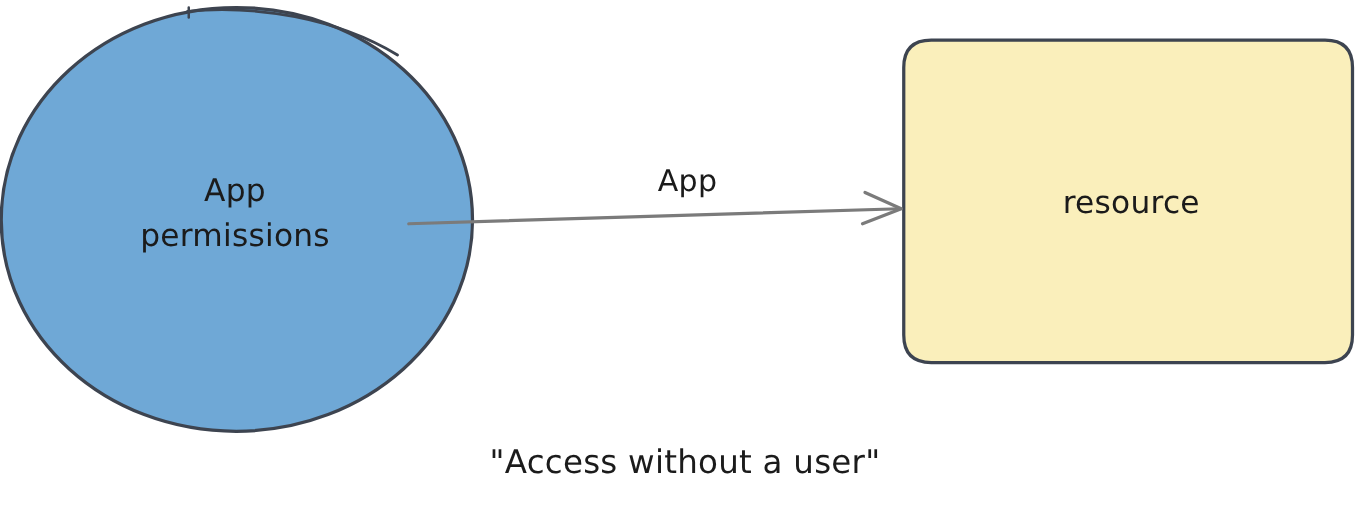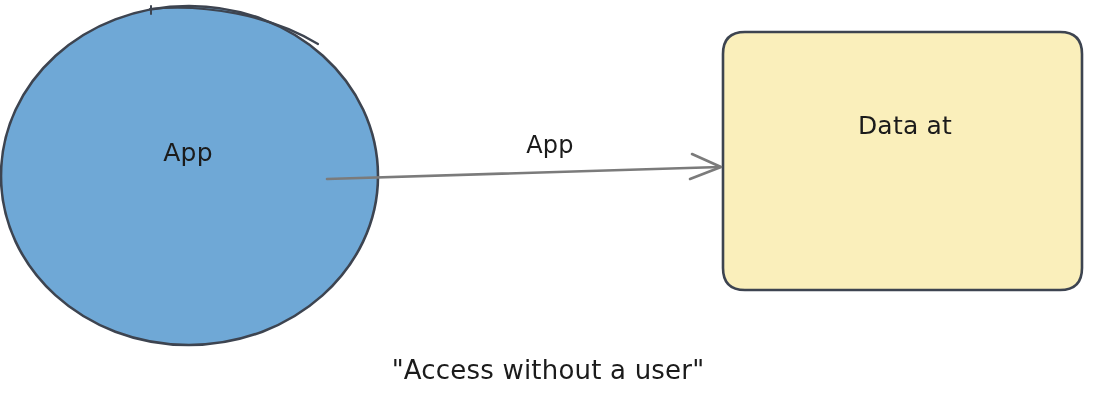--- a/index.html
+++ b/index.html
@@ -81,19 +81,19 @@
              L 723 54
              Q 723 32 745 32 Z" fill="#faefbb" stroke="#3d4450" stroke-width="2.6" stroke-linecap="round" stroke-linejoin="round"></path>
   </g>
 
   <g>
     <path d="M 327 179 L 720 167" fill="none" stroke="#7b7b7b" stroke-width="2.6" stroke-linecap="round"></path>
     <path d="M 692 154 L 721 167 L 690 179" fill="none" stroke="#7b7b7b" stroke-width="2.6" stroke-linecap="round" stroke-linejoin="round"></path>
   </g>
 </svg>
 
-<div class="node-label" id="circle-label"><span>App</span><br></div>
+<div class="node-label" id="circle-label"><span>App</span><br><span>permissions</span></div>
 
-<div class="node-label" id="rect-label"><span>Data at</span><br></div>
+<div class="node-label" id="rect-label"><br><span>resource</span></div>
 
 <div class="node-label" id="edge-label"><span>App</span><br></div>
 
 <div class="node-label" id="caption-label">"Access without a user"</div>
 
 </body></html>

